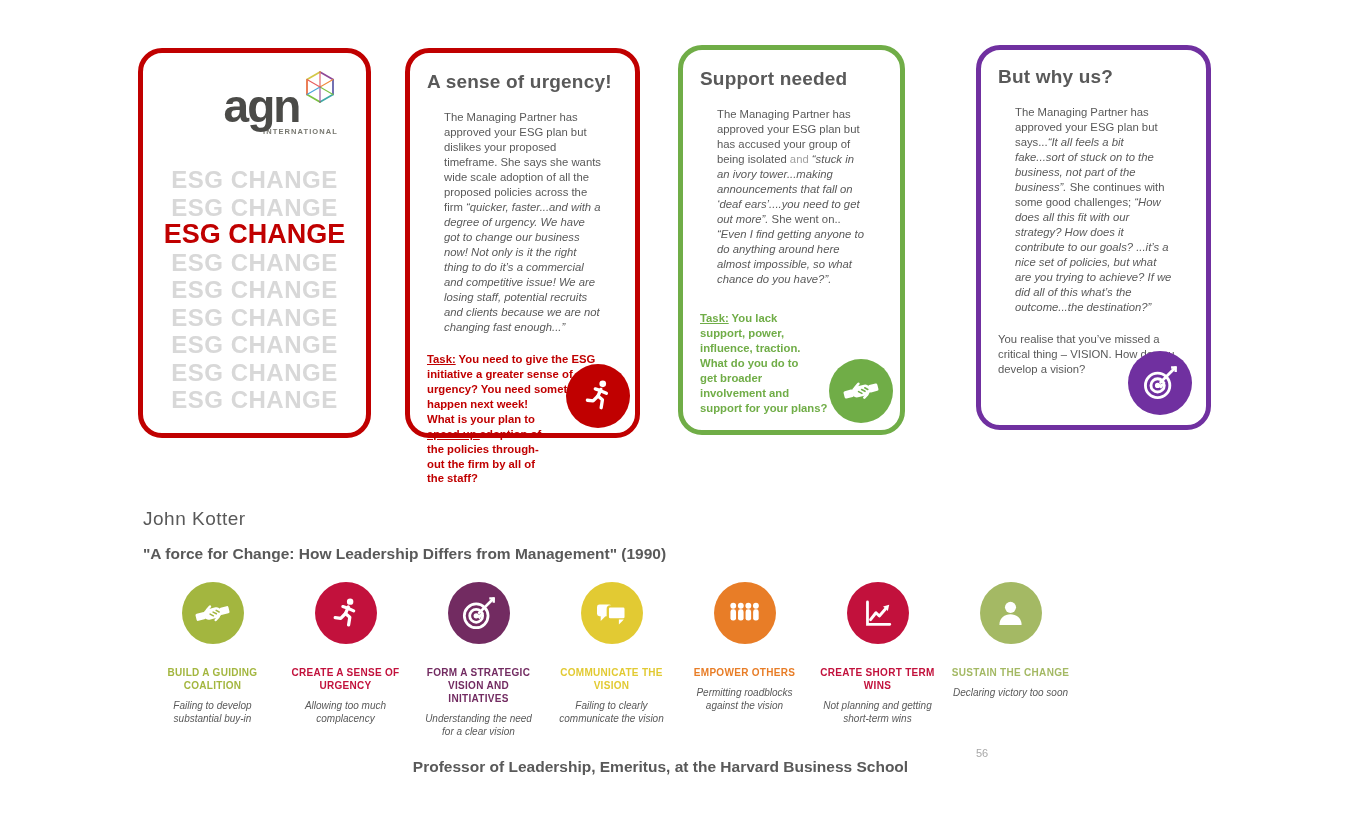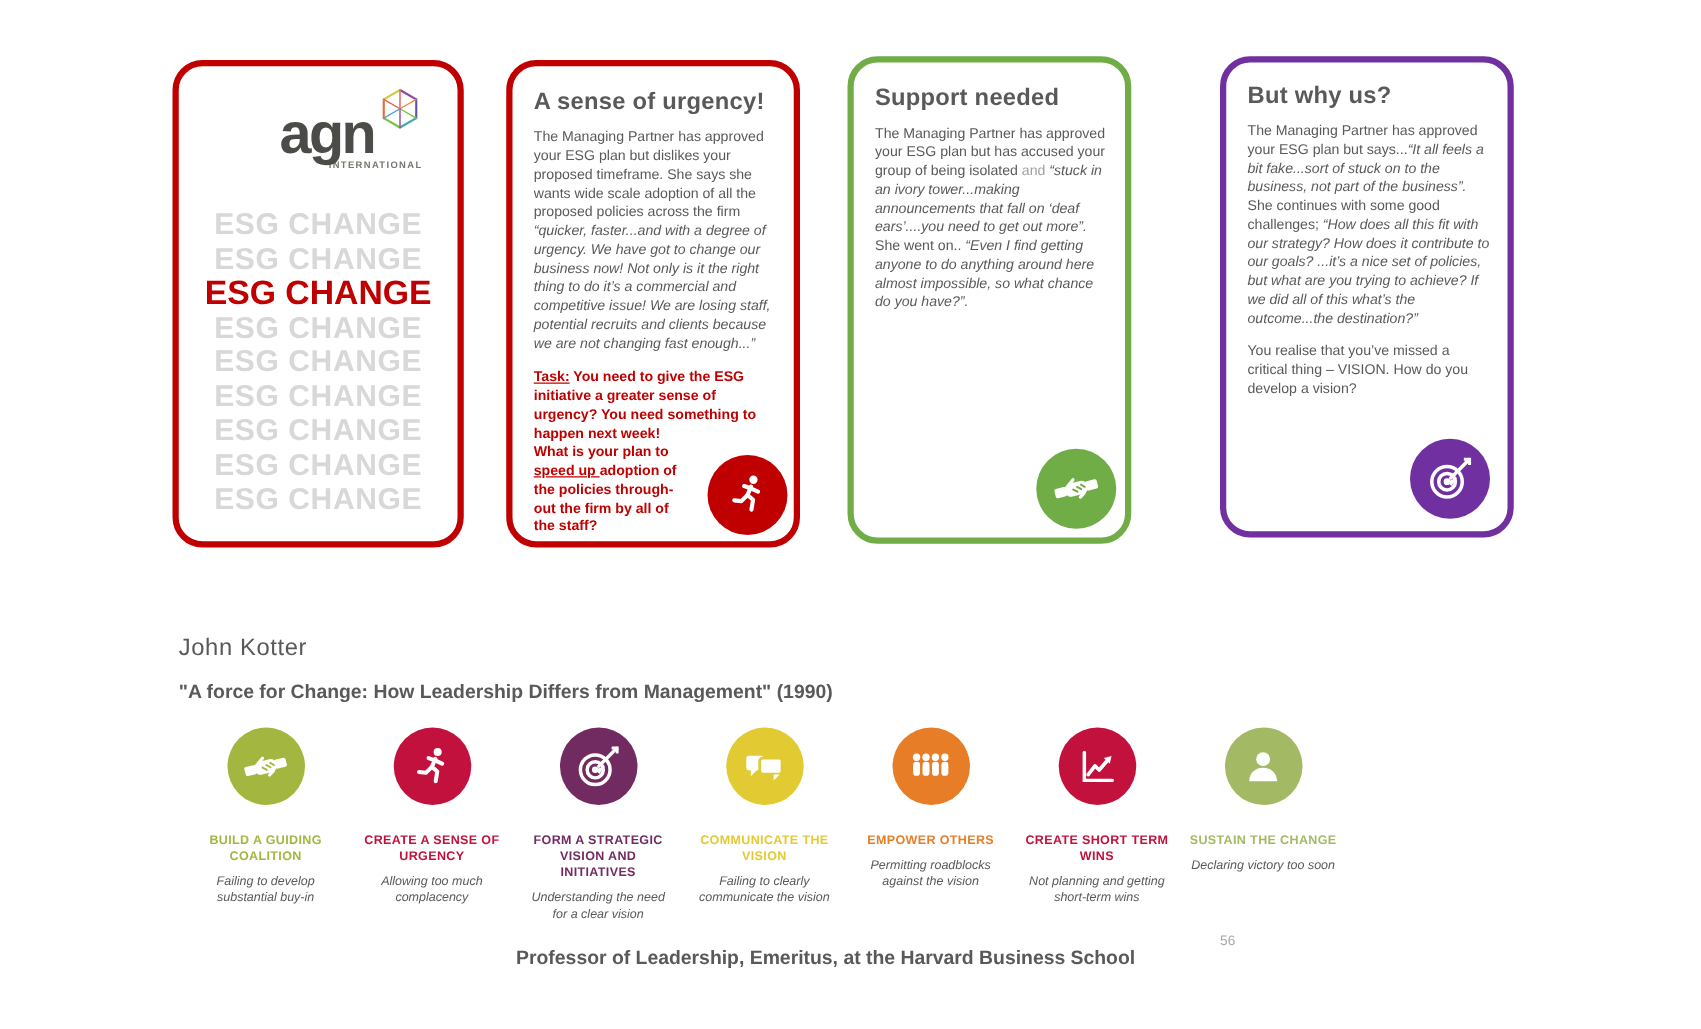--- a/index.html
+++ b/index.html
@@ -8,21 +8,21 @@
 
   
   .card{position:absolute;top:48px;height:390px;background:#fff;border:5px solid #c00000;
         border-radius:24px;box-sizing:border-box;}
   .card1{left:138px;width:233px;}
   .card2{left:405px;width:235px;padding:16px 15px 0 17px;}
   .card3{left:678px;top:45px;width:227px;border-color:#70ad47;padding:16px 14px 0 17px;}
   .card4{left:976px;top:45px;width:235px;height:385px;border-color:#7030a0;padding:14px 14px 0 17px;}
 
   .card h2{margin:2px 0 10px;font-size:19px;font-weight:600;color:#595959;letter-spacing:.2px;}
-  .body{font-size:11.3px;line-height:1.33;color:#595959;margin:0;}
+  .body{font-size:11.3px;line-height:1.33;color:#595959;margin:17px;}
   .quote{font-style:italic;}
   .lightand{color:#a0a0a0;text-align:right;}
   .p2gray{margin:12px 0 0;font-size:11.3px;line-height:1.3;color:#8e9399;font-weight:700;}
   .p2norm{margin:11px 0 0;font-size:11.3px;line-height:1.33;color:#595959;}
 
   .task{margin-top:12px;}
   .task p{margin:0;font-size:11.3px;line-height:1.32;font-weight:700;}
   .card2 .task p{color:#c00000;}
   .card3 .task{margin-top:24px;}
   .card3 .task p{color:#70ad47;}
@@ -129,20 +129,24 @@
           <path d="M13.9 8.8 L17.3 10.3"></path>
           <path d="M13.6 8.6 L10.3 7.5"></path>
         </g>
       </svg>
     </div>
   </div>
 
   <div class="card card3">
     <h2>Support needed</h2>
     <p class="body"><span>The Managing Partner has approved your ESG plan but has accused your group of being isolated </span><span class="lightand">and </span><span class="quote">“stuck in an ivory tower...making announcements that fall on ‘deaf ears’....you need to get out more”.</span><span>  She went on.. </span><span class="quote">“Even I find getting anyone to do anything around here almost impossible, so what chance do you have?”.</span></p>
+    <div class="task">
+      <span class="spacer"></span>
+      <p><span class="u">Task:</span><span> You lack support, power, influence, traction. What do you do to get broader involvement and support for your plans?</span></p>
+    </div>
     <div class="badge">
       <svg viewBox="0 0 24 24">
         <g transform="rotate(-14 12 12)">
           <rect x="1" y="9.6" width="6" height="4.8" rx="1" fill="#fff"></rect>
           <rect x="17" y="9.6" width="6" height="4.8" rx="1" fill="#fff"></rect>
           <rect x="6.2" y="8.6" width="11.6" height="6.8" rx="3" fill="#fff"></rect>
           <path d="M9 9 l2.5 -1.8 M13 16.6 l2.4 -1.6" stroke="#fff" stroke-width="1.6" stroke-linecap="round"></path>
           <path d="M10.4 12 l1.8 1.6 M12.6 11.2 l1.8 1.6 M14.8 10.6 l1.6 1.5" stroke="currentColor" stroke-width="1" stroke-linecap="round"></path>
         </g>
       </svg>

